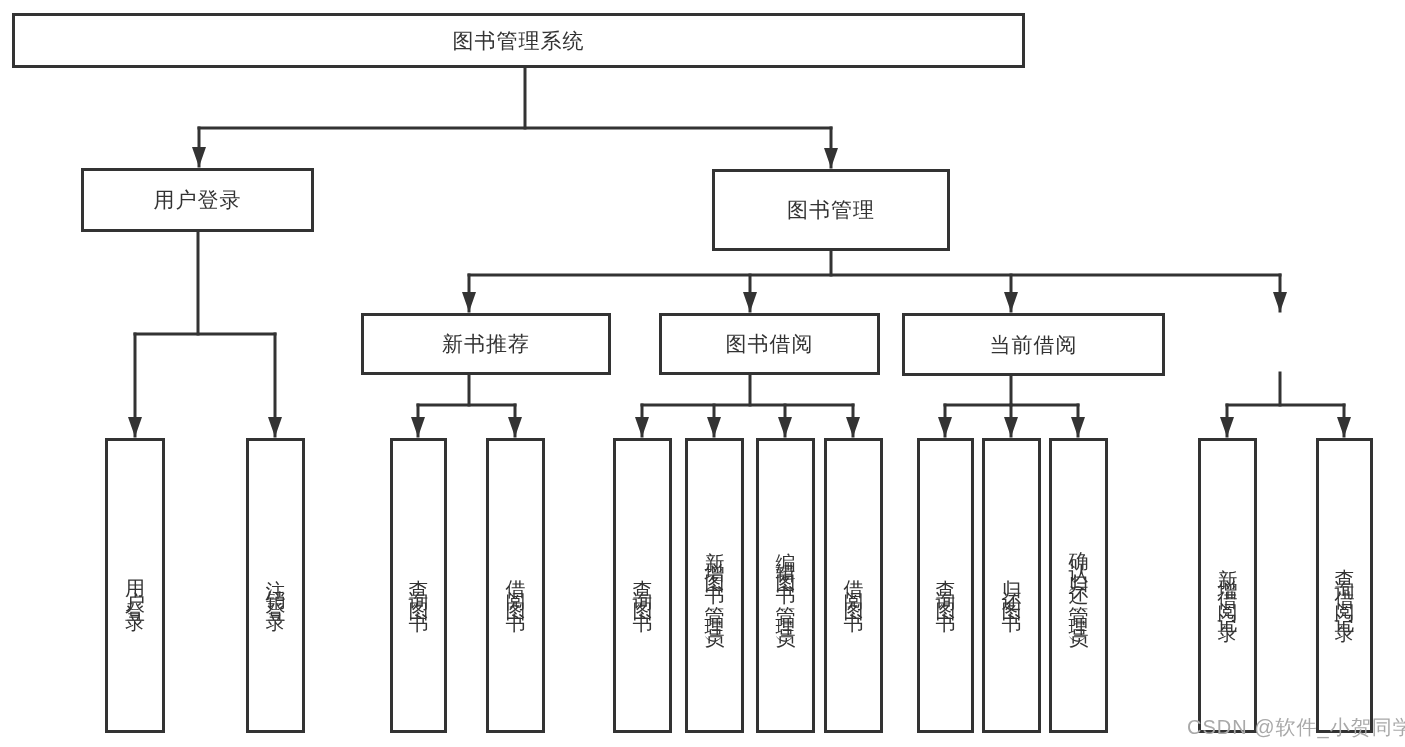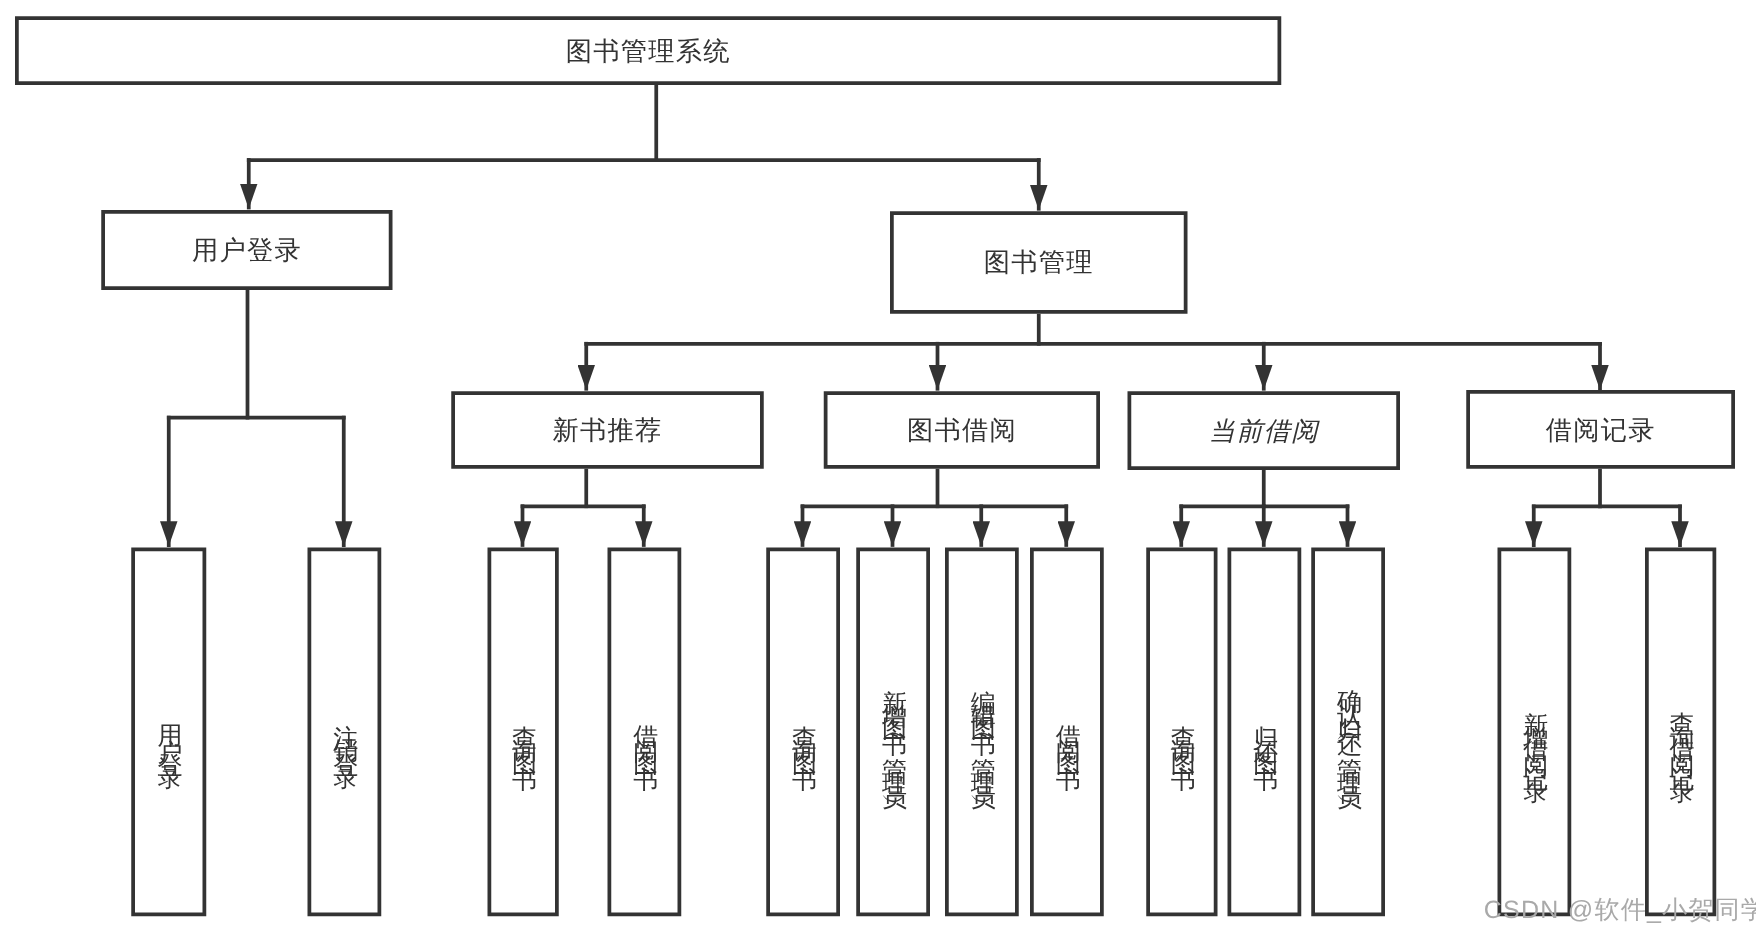--- a/index.html
+++ b/index.html
@@ -117,25 +117,22 @@
   <div class="node h" style="left:712px; top:169px; width:238px; height:82px;">
     <span>图书管理</span>
   </div>
 
   <div class="node h" style="left:361px; top:313px; width:250px; height:62px;">
     <span>新书推荐</span>
   </div>
   <div class="node h" style="left:659px; top:313px; width:221px; height:62px;">
     <span>图书借阅</span>
   </div>
-  <div class="node h" style="left:902px; top:313px; width:218px; height:63px;font-style:italic;">
+  <div class="node h" style="left:902px; top:313px; width:263px; height:63px;">
     <span>当前借阅</span>
-  </div>
-  <div class="node h" style="left:1173px; top:312px; width:215px; height:63px;">
-    <span>借阅记录</span>
   </div>
 
   <div class="node v" style="left:105px; top:438px; width:60px; height:295px;">
     <span>用户登录</span>
   </div>
   <div class="node v" style="left:246px; top:438px; width:59px; height:295px;">
     <span>注销登录</span>
   </div>
 
   <div class="node v" style="left:390px; top:438px; width:57px; height:295px;">

